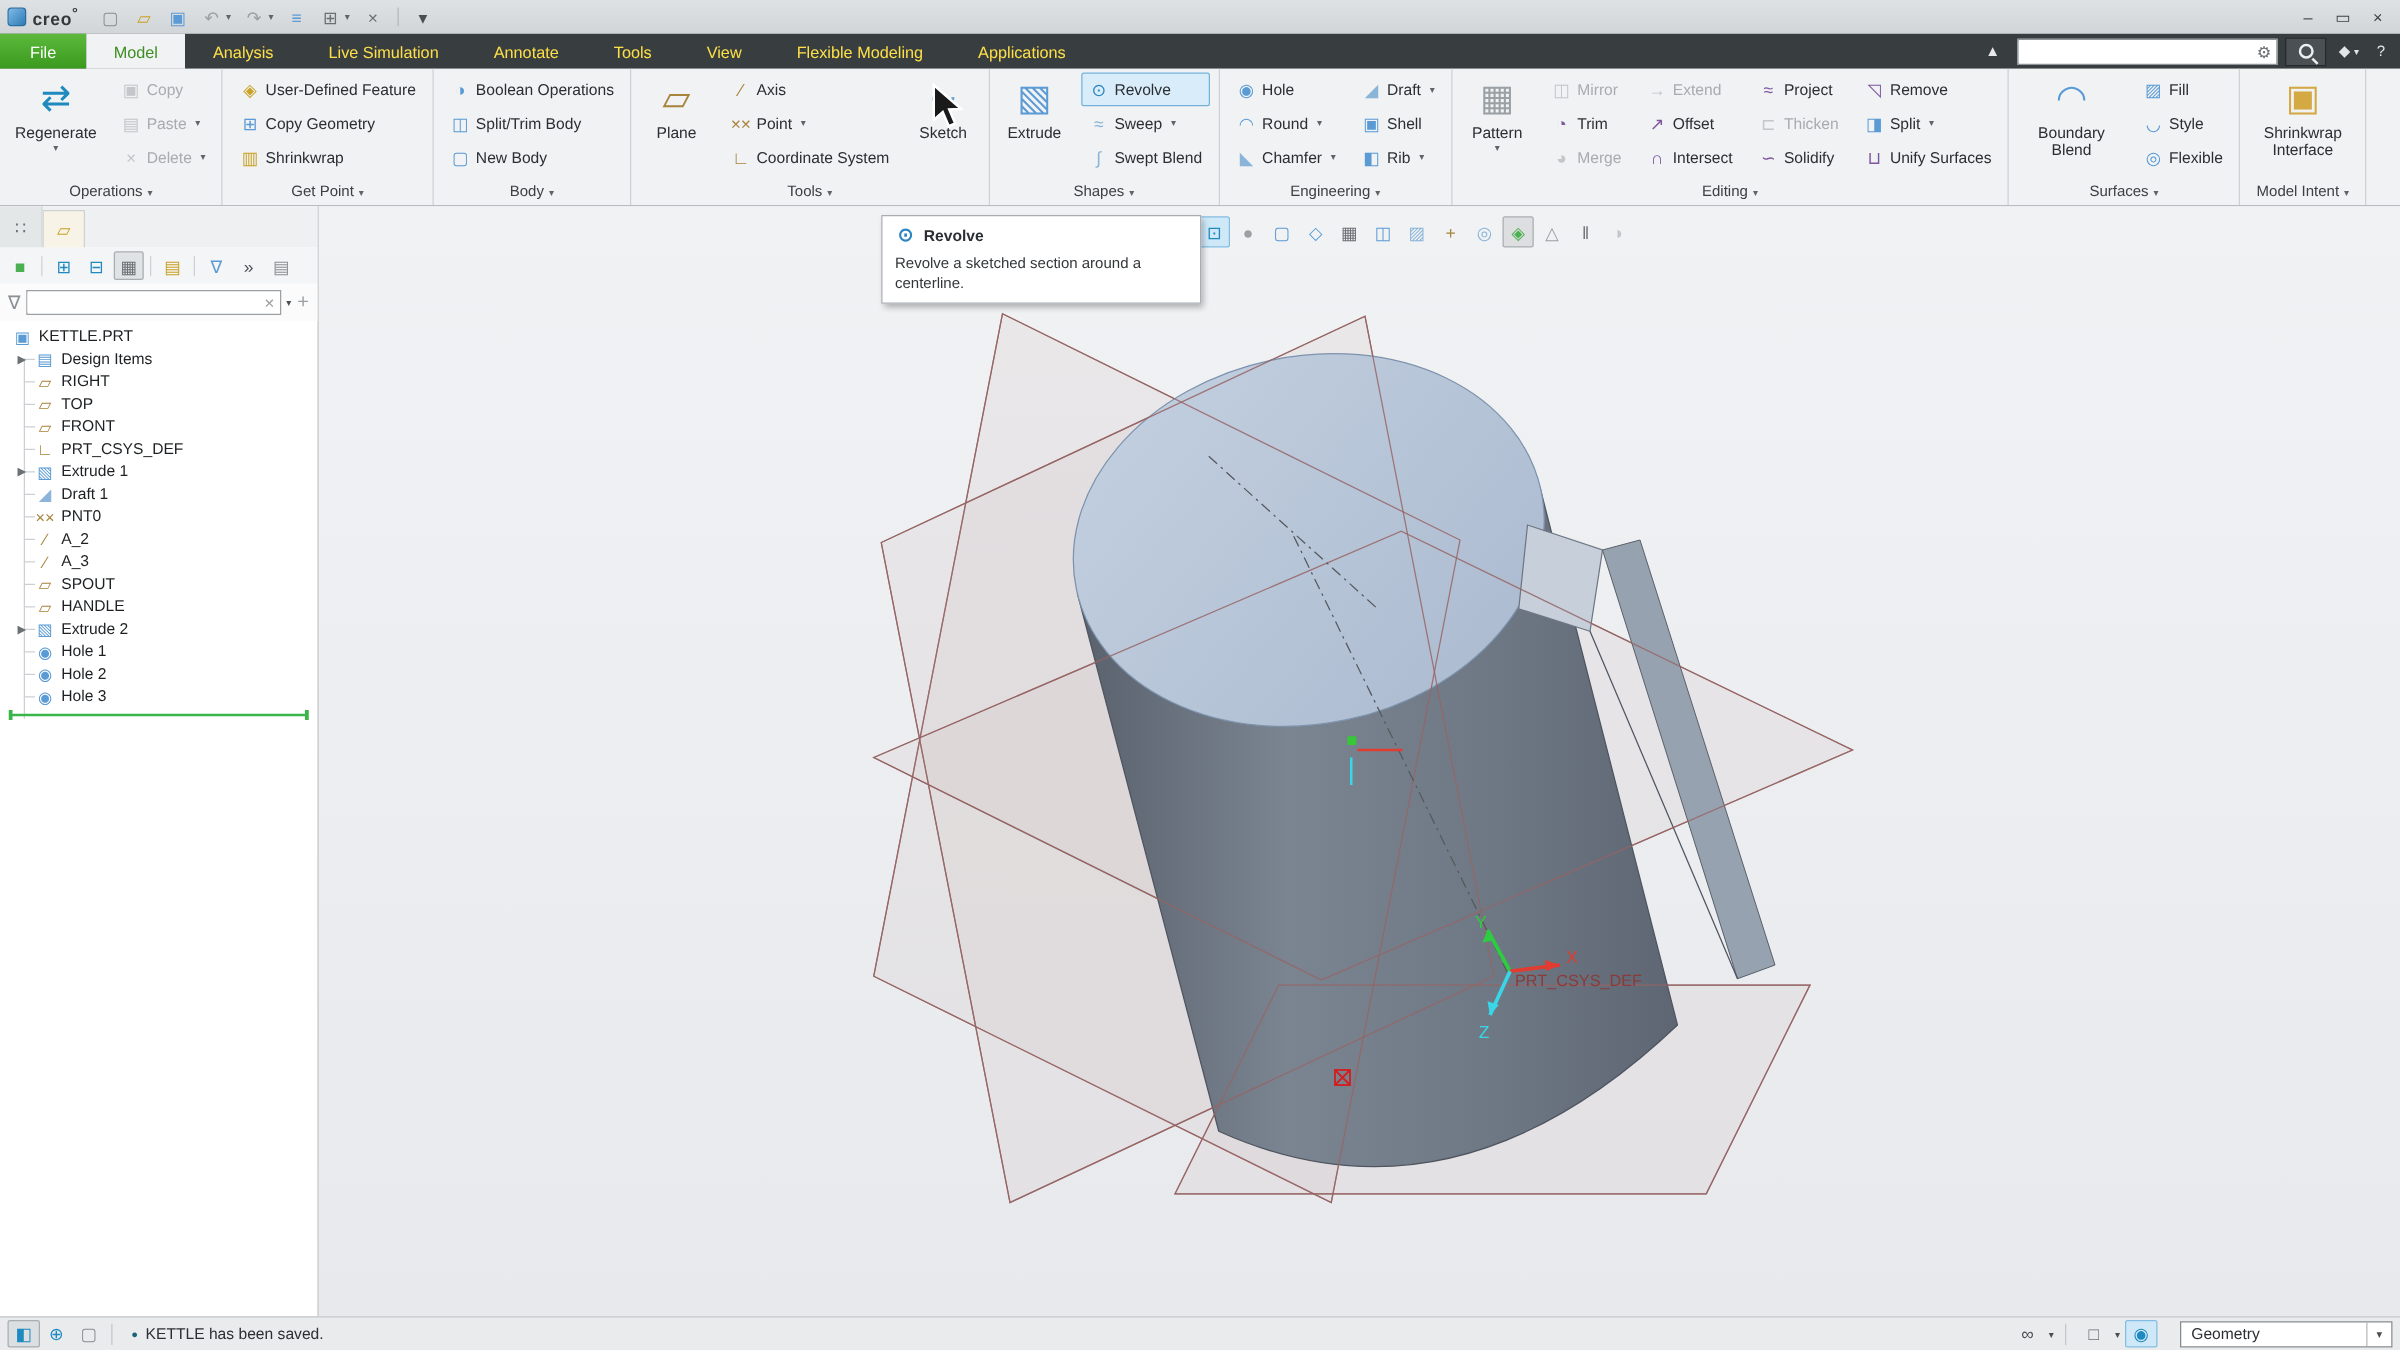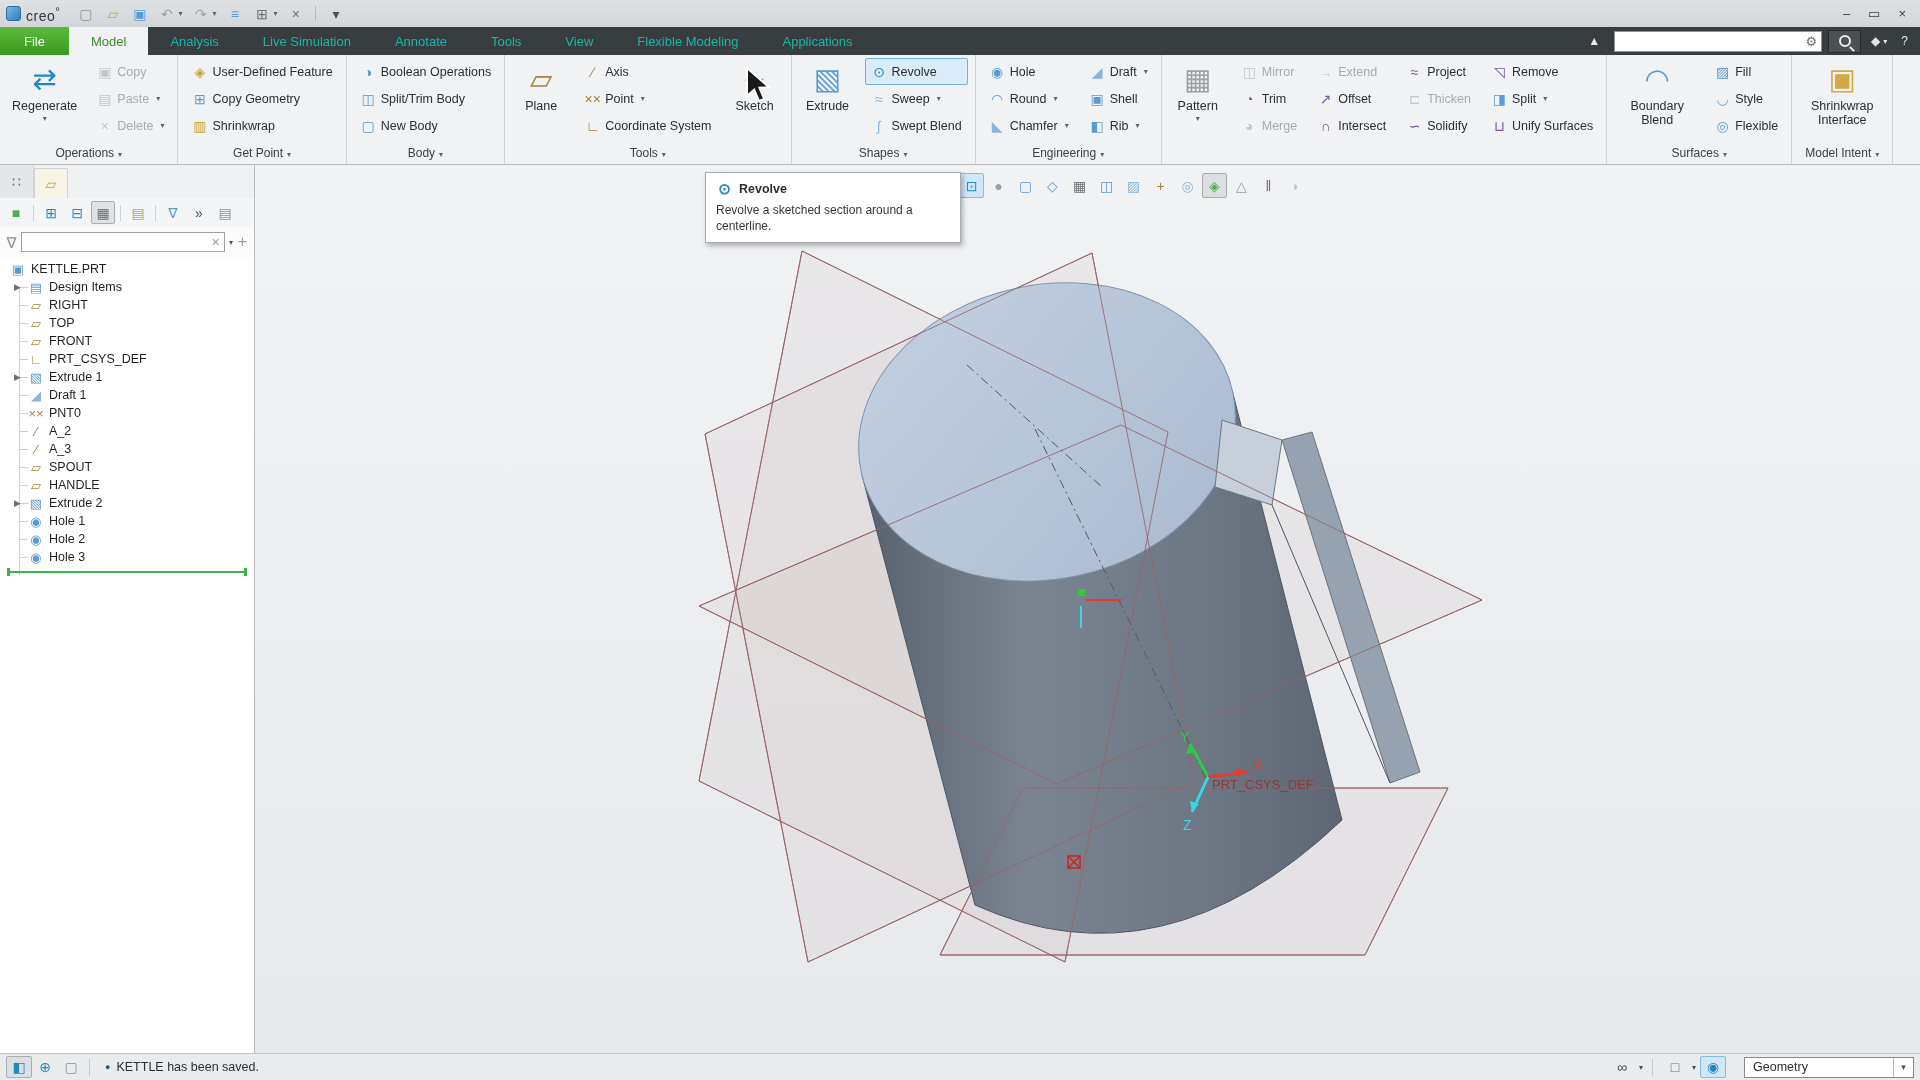--- a/index.html
+++ b/index.html
@@ -3,31 +3,31 @@
 <meta charset="utf-8">
 <style>
   * { margin:0; padding:0; box-sizing:border-box; }
   html,body { width:1920px; height:1080px; overflow:hidden; font-family:"Liberation Sans", sans-serif; font-size:12px; color:#2b2f33; }
   #app { position:relative; width:1920px; height:1080px; background:#eceef0; }
 
   
   #titlebar { position:absolute; left:0; top:0; width:100%; height:27px; background:linear-gradient(#dfe2e4,#d2d5d8); display:flex; align-items:center; padding:0 6px; }
   #logo { display:flex; align-items:center; gap:5px; margin-right:14px; }
   #logo .cube { width:15px; height:15px; border-radius:3px; background:linear-gradient(135deg,#7db9e8,#2f7cb6); border:1px solid #2a6da0; }
-  #logo .brand { font-size:14px; font-weight:normal; color:#33383c; letter-spacing:.5px; }
+  #logo .brand { font-size:14px; font-weight:bold; color:#33383c; letter-spacing:.5px; }
   .qat { display:flex; align-items:center; gap:4px; }
   .qbtn { display:flex; align-items:center; padding:2px 3px; border-radius:2px; }
   .qsep { width:1px; height:15px; background:#b4b8bb; margin:0 4px; }
   #title-text { position:absolute; left:0; right:0; text-align:center; font-size:12.5px; color:#1c1f22; pointer-events:none; }
   #winbtns { margin-left:auto; display:flex; gap:18px; padding-right:8px; z-index:2; }
   #winbtns span { font-size:13px; color:#3c4145; }
 
   
   #tabstrip { position:absolute; left:0; top:27px; width:100%; height:28px; background:#383d40; display:flex; align-items:stretch; }
-  .tab { display:flex; align-items:center; justify-content:center; padding:0 22px; font-size:13px; color:#14b8a6; }
+  .tab { display:flex; align-items:center; justify-content:center; padding:0 22px; font-size:13px; color:#fde047; }
   .tab.file { background:linear-gradient(#5cb93c,#3a9a1e); color:#fff; padding:0 24px; }
   .tab.active { background:#f0f2f3; color:#3e8e22; }
   #tabstrip .right { margin-left:auto; display:flex; align-items:center; gap:6px; padding-right:8px; }
   #ribbon-collapse { color:#e7e9ea; font-size:12px; padding:0 8px; }
   #cmd-search { width:208px; height:21px; background:#fff; border:1px solid #8f9498; display:flex; align-items:center; }
   #cmd-search input { flex:1; border:none; outline:none; height:17px; font-family:inherit; padding:0 4px; }
   #cmd-search .gear { color:#6b7075; font-size:13px; padding:0 4px; }
   #search-btn { width:33px; height:23px; background:#4a5053; border:1px solid #26292b; display:flex; align-items:center; justify-content:center; }
   .mag { position:relative; width:12px; height:12px; border:2px solid #eceef0; border-radius:50%; }
   .mag::after { content:""; position:absolute; width:2px; height:6px; background:#eceef0; left:10px; top:9px; transform:rotate(-45deg); }
@@ -388,20 +388,21 @@
             <div class="rbtn dd">
               <span class="ic" style="color: rgb(91, 155, 213);">◨</span>
               <span>Split</span>
             </div>
             <div class="rbtn">
               <span class="ic" style="color: rgb(126, 87, 160);">⊔</span>
               <span>Unify Surfaces</span>
             </div>
           </div>
         </div>
+        <div class="rlabel">Editing</div>
       </div>
       <div class="rgroup">
         <div class="rbody">
           <div class="rbig">
             <span class="ic big" style="color: rgb(91, 155, 213);">◠</span>
             <span>Boundary Blend</span>
           </div>
           <div class="rcol">
             <div class="rbtn">
               <span class="ic" style="color: rgb(91, 155, 213);">▨</span>

